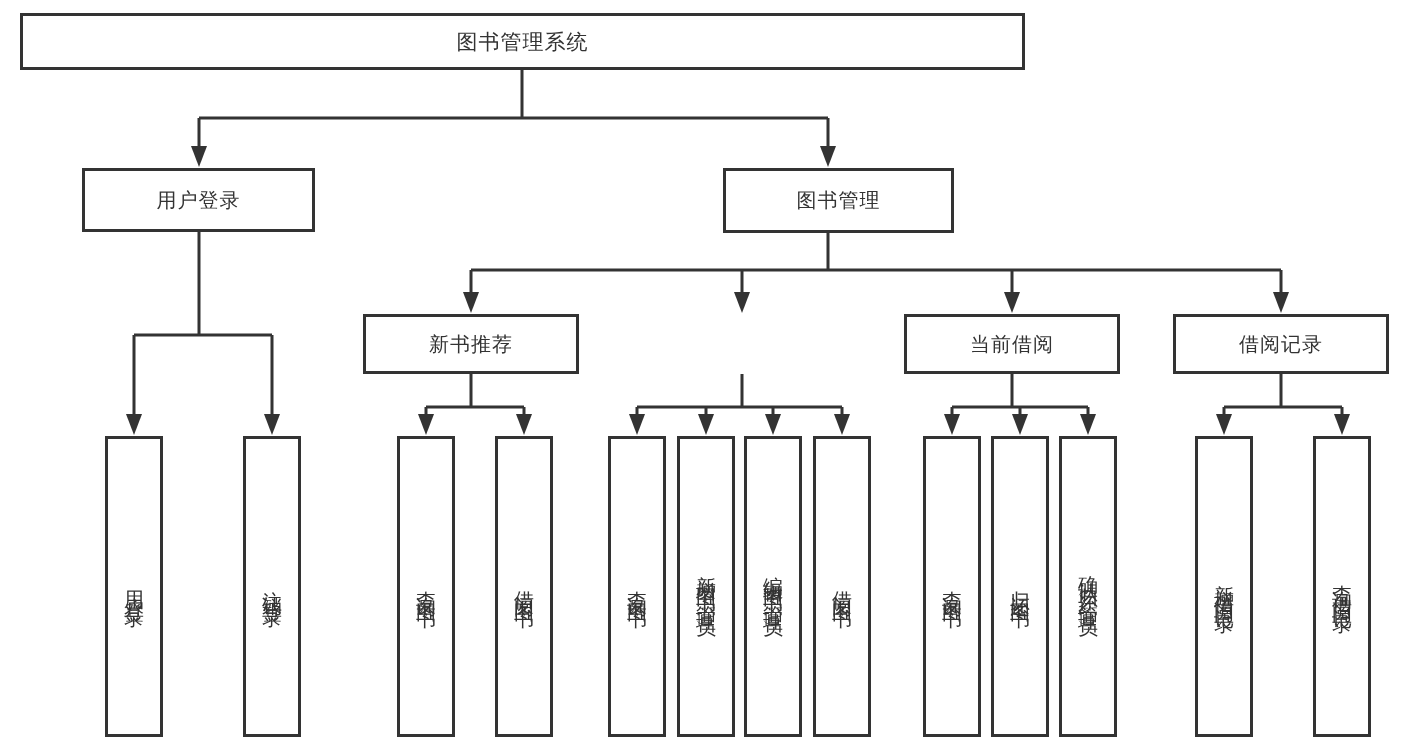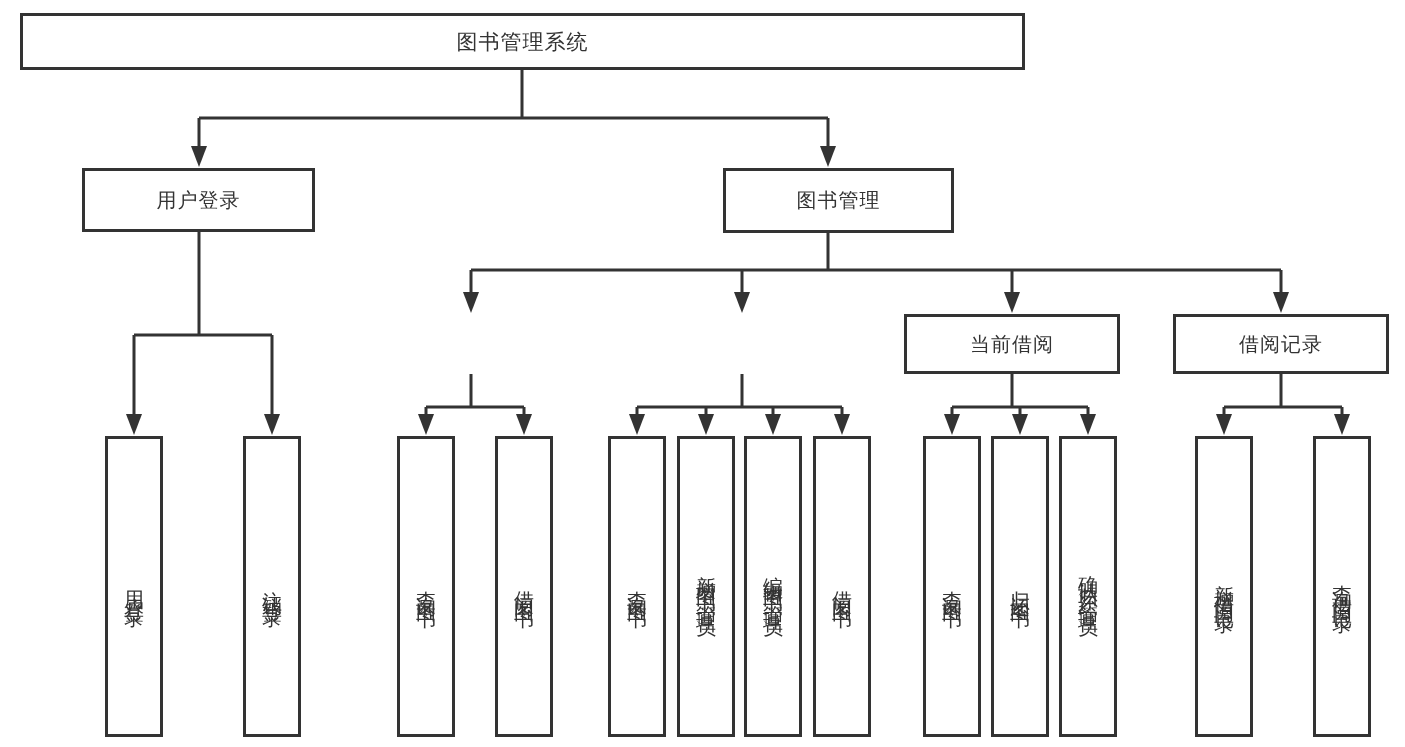--- a/index.html
+++ b/index.html
@@ -85,20 +85,21 @@
       <path d="M1224,435 l-8,-21 h16 Z"></path>
         <path d="M1342,435 l-8,-21 h16 Z"></path>
     </g>
   </svg>
 
   <div class="box hbox root">图书管理系统</div>
 
   <div class="box hbox n-user-login">用户登录</div>
   <div class="box hbox n-book-mgmt">图书管理</div>
 
+  <div class="box hbox lvl3 n-new-book">新书推荐</div>
   <div class="box hbox lvl3 n-current-borrow">当前借阅</div>
   <div class="box hbox lvl3 n-borrow-records">借阅记录</div>
 
   <div class="box vbox v1">用户登录</div>
   <div class="box vbox v2">注销登录</div>
 
   <div class="box vbox v3">查询图书</div>
   <div class="box vbox v4">借阅图书</div>
 
   <div class="box vbox v5">查询图书</div>

